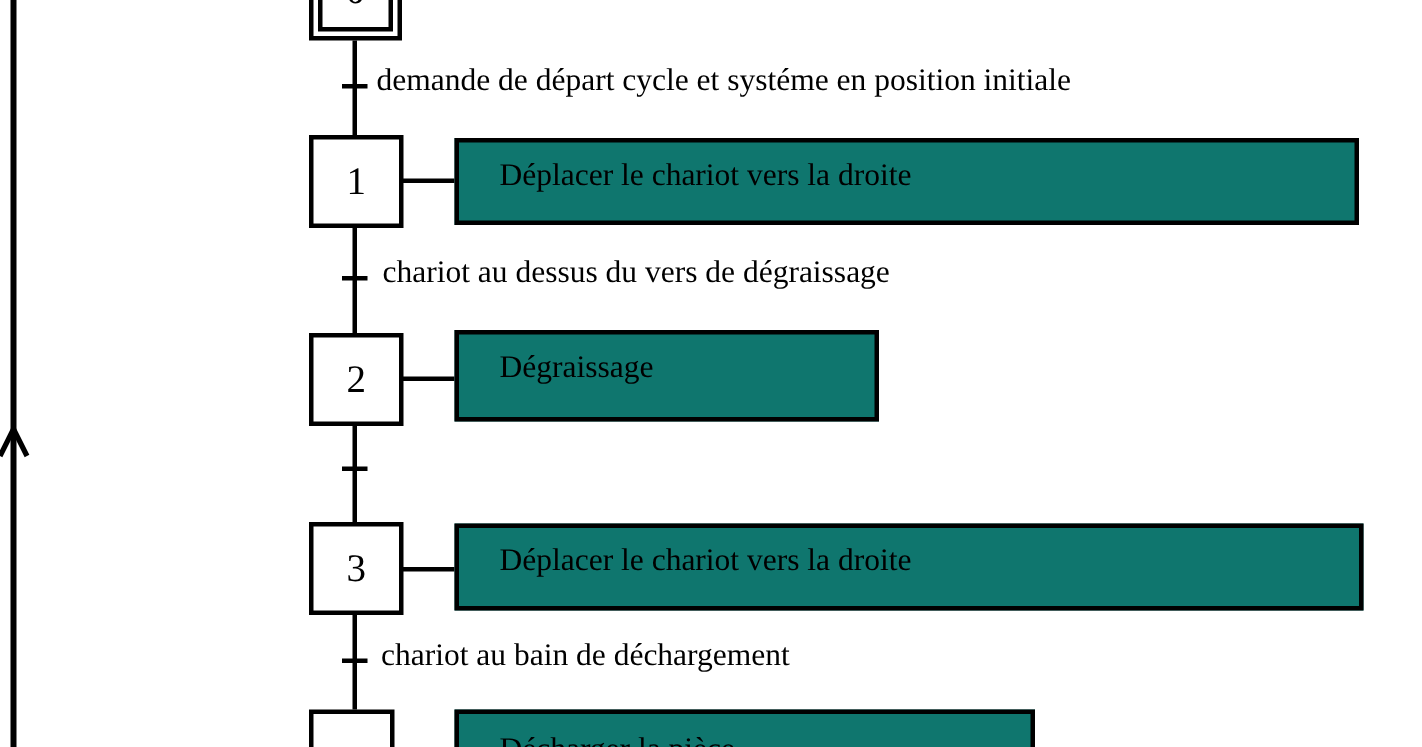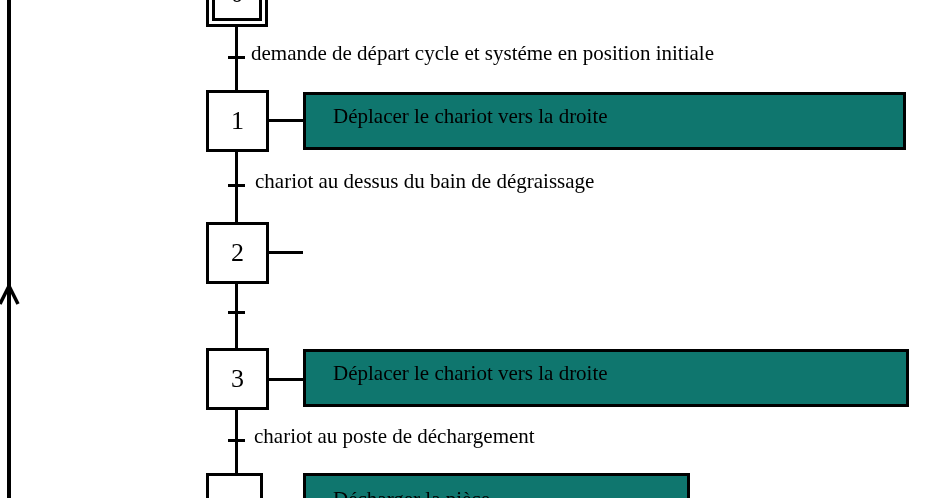--- a/index.html
+++ b/index.html
@@ -67,39 +67,42 @@
 
   <div class="step" style="left:206px;top:90px;width:63px;height:62px;">
     <span>1</span>
   </div>
   <div class="hline" style="left:266px;top:119px;width:37px;height:3px;"></div>
   <div class="action" style="left:303px;top:92px;width:603px;height:58px;">
     <span>Déplacer le chariot vers la droite</span>
   </div>
 
   <div class="tick" style="left:228px;top:184px;"></div>
-  <div class="cond" style="left:255px;top:170px;">chariot au dessus du bain de dégraissage</div>
+  <div class="cond" style="left:255px;top:170px;">chariot au dessus du vers de dégraissage</div>
 
   <div class="step" style="left:206px;top:222px;width:63px;height:62px;">
     <span>2</span>
   </div>
   <div class="hline" style="left:266px;top:251px;width:37px;height:3px;"></div>
+  <div class="action" style="left:303px;top:220px;width:283px;height:61px;">
+    <span>Dégraissage</span>
+  </div>
 
   <div class="tick" style="left:228px;top:311px;"></div>
 
   <div class="step" style="left:206px;top:348px;width:63px;height:62px;">
     <span>3</span>
   </div>
   <div class="hline" style="left:266px;top:378px;width:37px;height:3px;"></div>
   <div class="action" style="left:303px;top:349px;width:606px;height:58px;">
     <span>Déplacer le chariot vers la droite</span>
   </div>
 
   <div class="tick" style="left:228px;top:439px;"></div>
-  <div class="cond" style="left:254px;top:425px;">chariot au poste de déchargement</div>
+  <div class="cond" style="left:254px;top:425px;">chariot au bain de déchargement</div>
 
   <div class="step" style="left:206px;top:473px;width:57px;height:70px;">
     <span></span>
   </div>
   <div class="action" style="left:303px;top:473px;width:387px;height:60px;padding-top:11px;">
     <span>Décharger la pièce</span>
   </div>
 
 </div>
 

